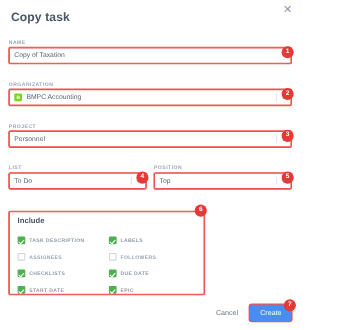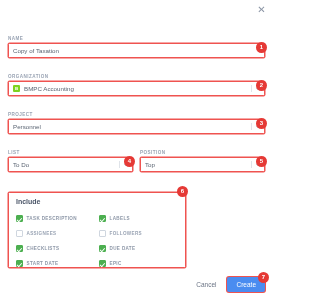--- a/index.html
+++ b/index.html
@@ -241,20 +241,21 @@
     box-shadow: 0 0 0 1px #ef5350;
   }
 </style>
 </head>
 <body>
 
 <div class="dialog">
 
   <div class="close-icon">✕</div>
 
+  <div class="title">Copy task</div>
 
   <div id="f-name">
     <div class="field-label">NAME</div>
     <div class="control hl">
       <span>Copy of Taxation</span>
     </div>
   </div>
 
   <div id="f-org">
     <div class="field-label">ORGANIZATION</div>

